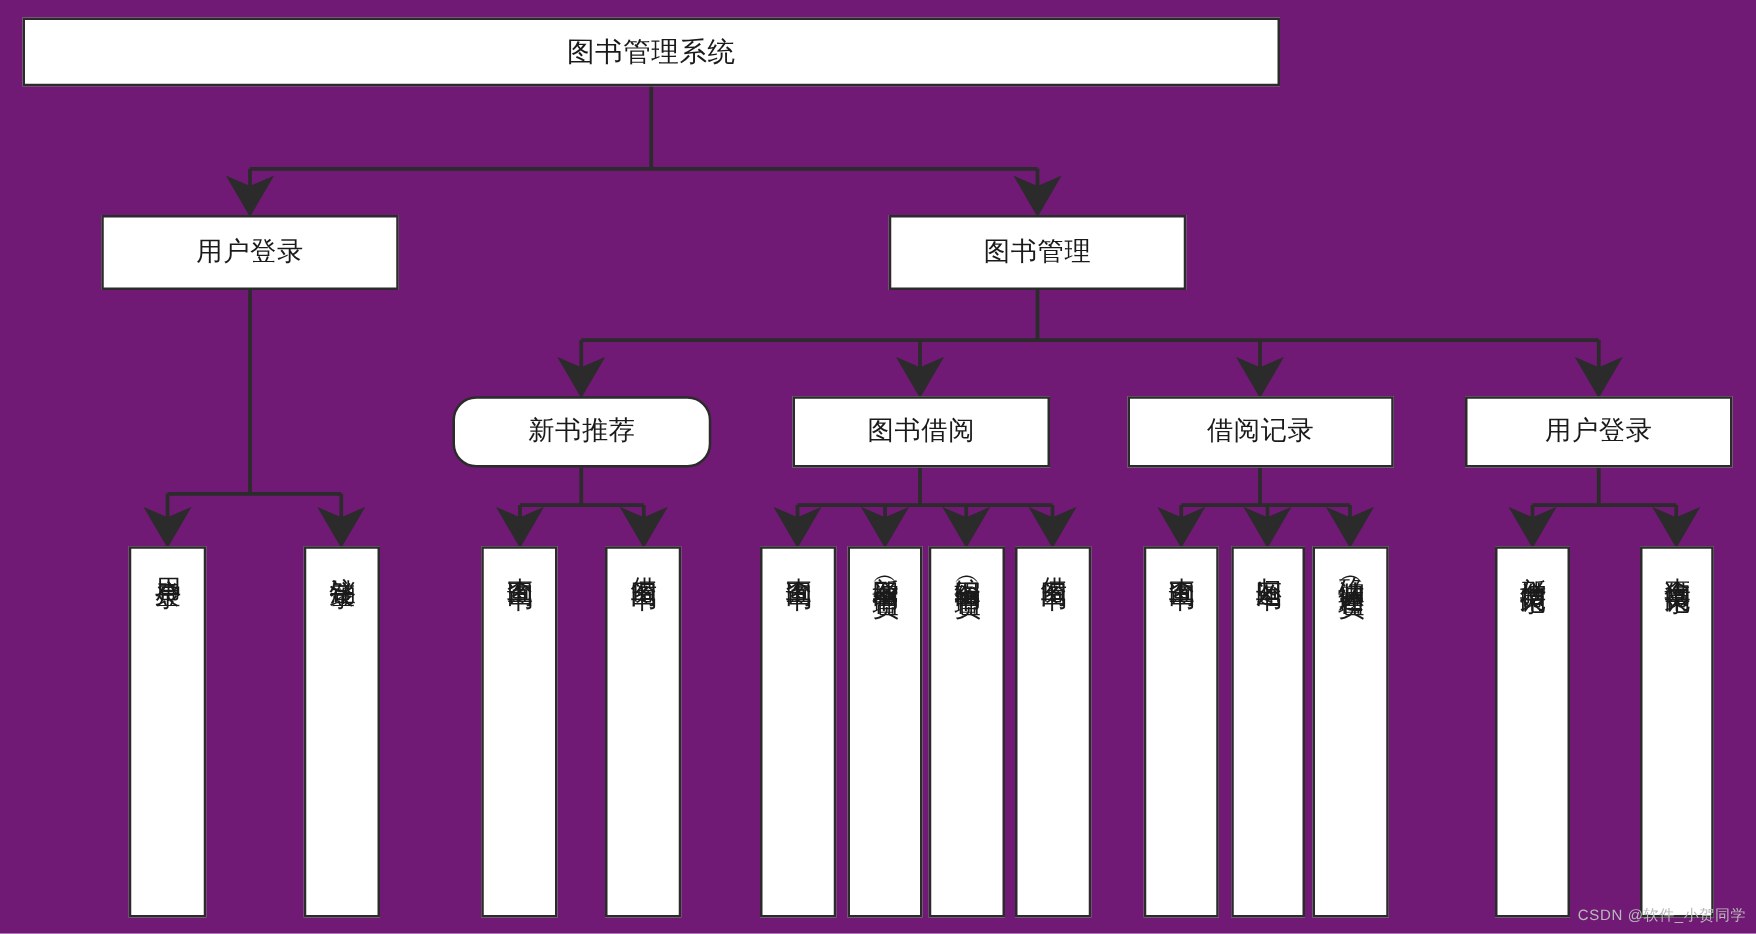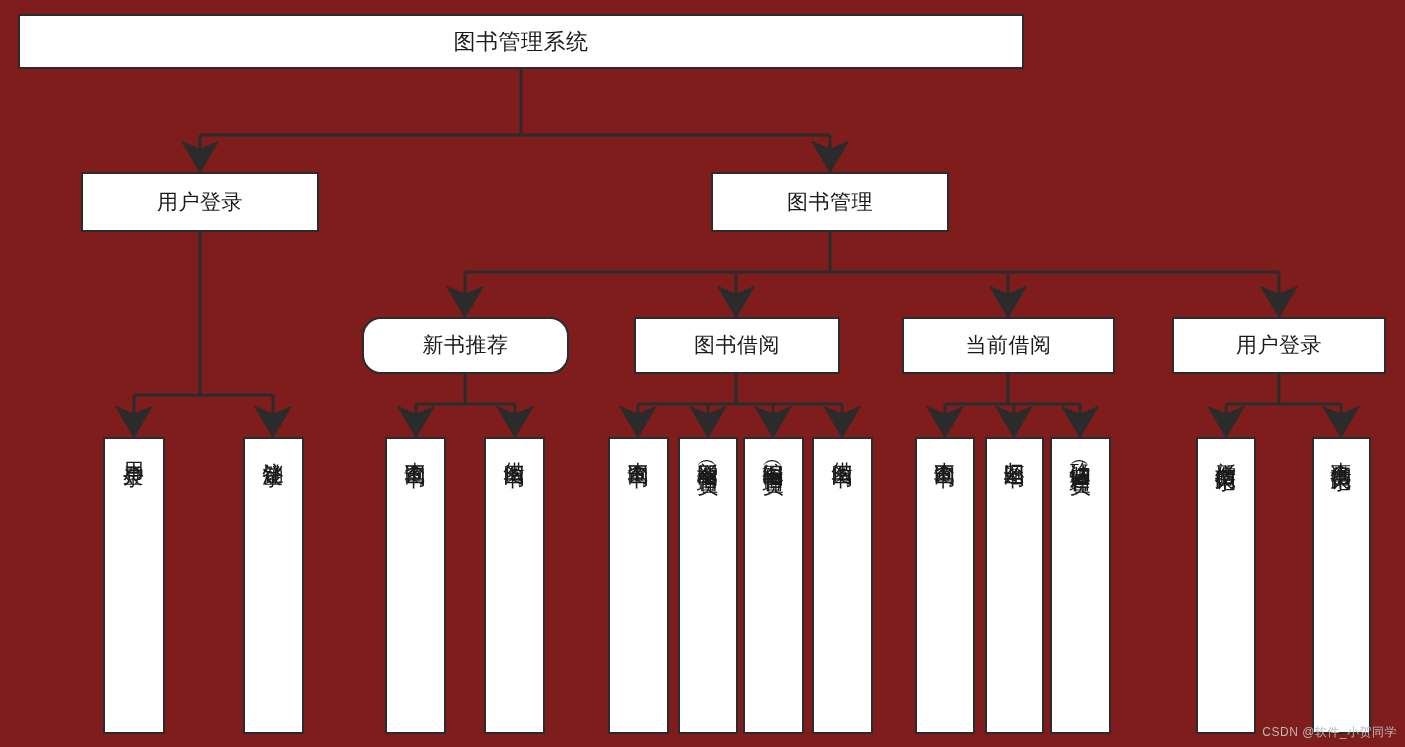--- a/index.html
+++ b/index.html
@@ -7,21 +7,21 @@
     padding: 0;
     background: #ffffff;
   }
   body {
     font-family: "Liberation Sans", "DejaVu Sans", sans-serif;
   }
   #canvas {
     position: relative;
     width: 1405px;
     height: 747px;
-    background: #7f1d1d;
+    background: #701a75;
     overflow: hidden;
   }
   #edges {
     position: absolute;
     left: 0;
     top: 0;
     width: 1405px;
     height: 747px;
   }
   .node {
@@ -136,21 +136,21 @@
     <span class="label">图书管理</span>
   </div>
 
   <div class="node horiz" style="left:362px; top:317px; width:207px; height:57px;border-radius:19px;">
     <span class="label">新书推荐</span>
   </div>
   <div class="node horiz" style="left:634px; top:317px; width:206px; height:57px;">
     <span class="label">图书借阅</span>
   </div>
   <div class="node horiz" style="left:902px; top:317px; width:213px; height:57px;">
-    <span class="label">当前借阅</span>
+    <span class="label">借阅记录</span>
   </div>
   <div class="node horiz" style="left:1172px; top:317px; width:214px; height:57px;">
     <span class="label">用户登录</span>
   </div>
 
   <div class="node vert" style="left:103px; top:437px; width:62px; height:297px;">
     <span class="label">用户登录</span>
   </div>
   <div class="node vert" style="left:243px; top:437px; width:61px; height:297px;">
     <span class="label">注销登录</span>

